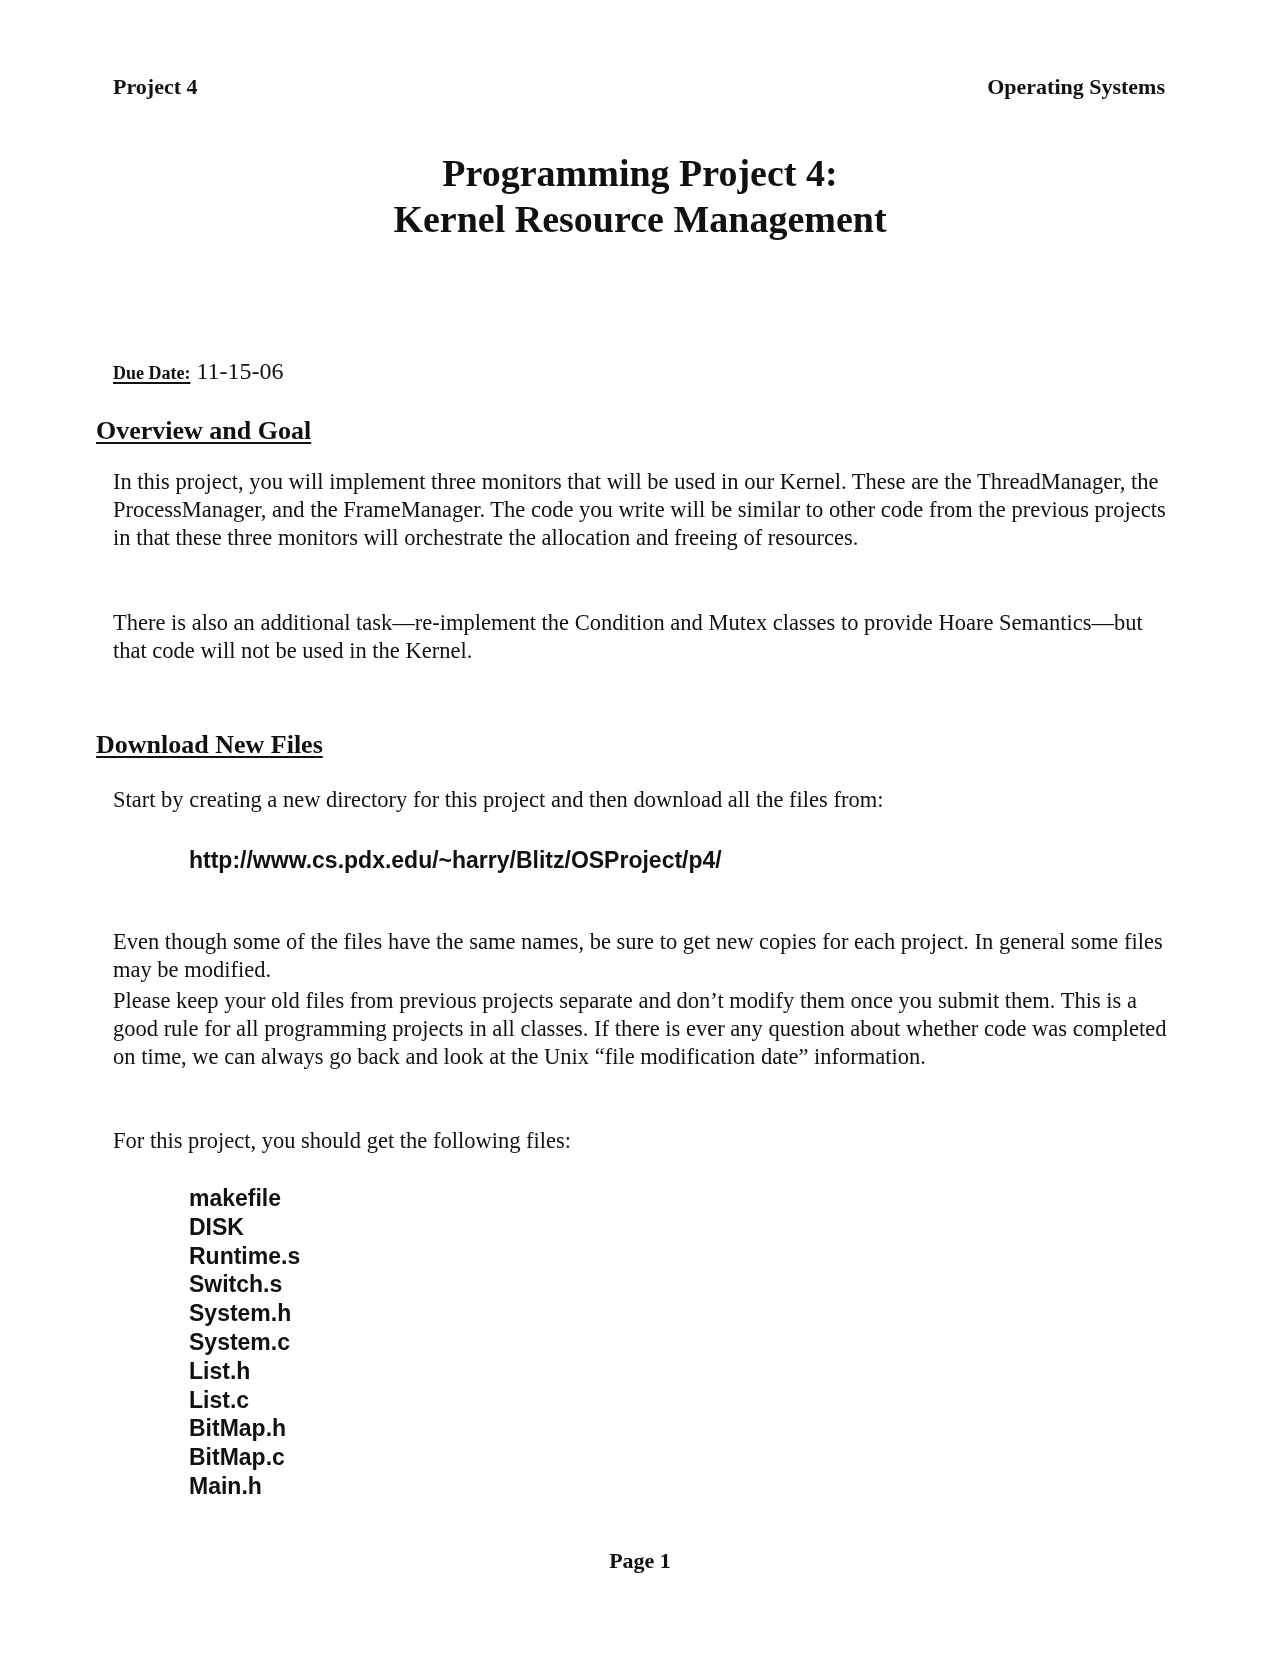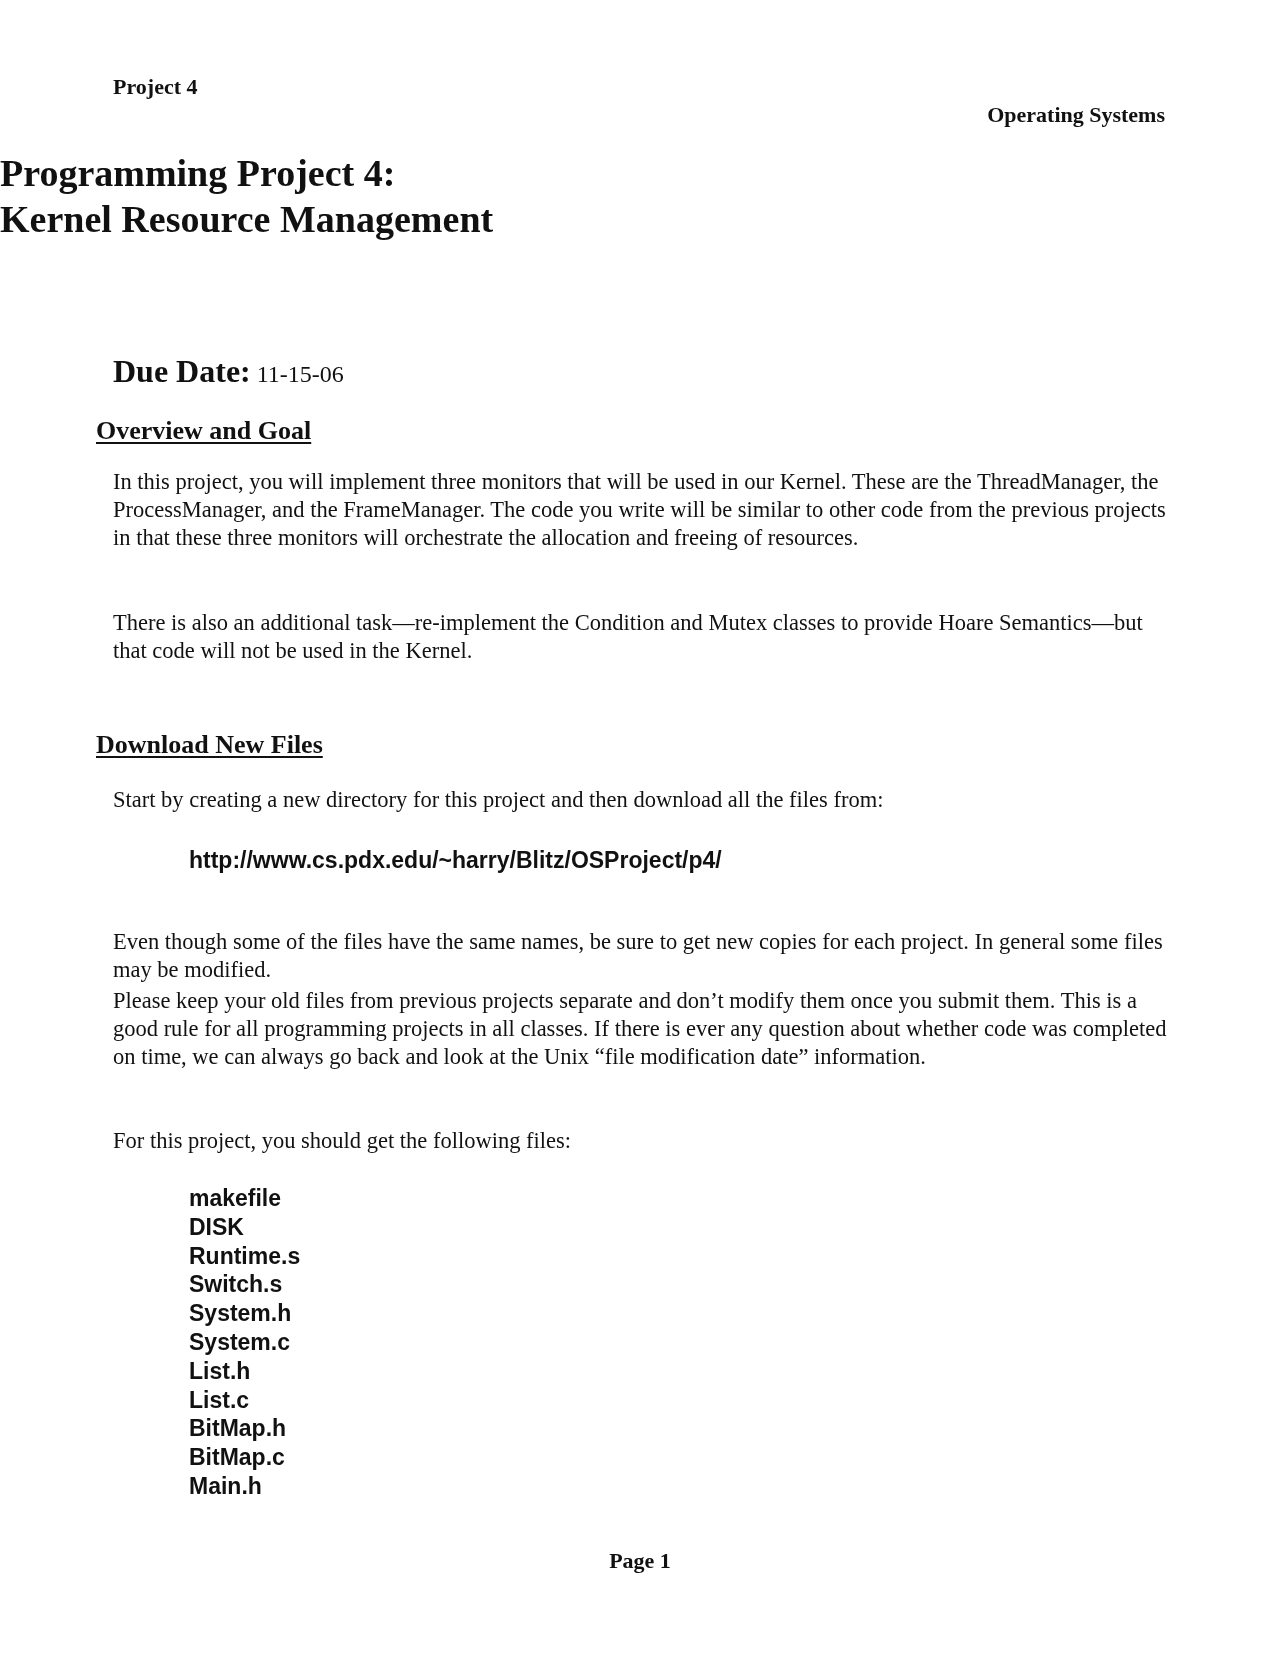--- a/index.html
+++ b/index.html
@@ -9,33 +9,33 @@
       position: relative;
       overflow: hidden;
       color: #111111;
       font-family: "Liberation Serif", "DejaVu Serif", serif;
     }
     .page { position: absolute; left: 0; top: 0; width: 1280px; height: 1332px; }
     .hdr {
       position: absolute; top: 74px; font-weight: bold; font-size: 22px; line-height: 26px;
     }
     .hdr-left { left: 113px; }
-    .hdr-right { right: 115px; margin-top: 28px; }
+    .hdr-right { right: 115px; }
     .title {
-      position: absolute; top: 150px; left: 0; width: 1280px; text-align: left;
+      position: absolute; top: 150px; left: 0; width: 1280px; text-align: center;
       font-weight: bold; font-size: 38px; line-height: 46px;
     }
     .section-head {
       position: absolute; left: 96px; font-weight: bold; font-size: 26px; line-height: 30px;
       text-decoration: underline; text-decoration-thickness: 2px; text-underline-offset: 3px;
     }
     .due {
       position: absolute; left: 113px; top: 356px; font-size: 24px; line-height: 30px;
     }
-    .due-label { font-weight: bold; font-size: 32px; text-decoration-thickness: 2px; text-underline-offset: 3px; }
+    .due-label { font-weight: bold; font-size: 18px; text-decoration: underline; text-decoration-thickness: 2px; text-underline-offset: 3px; }
     .para {
       position: absolute; left: 113px; width: 1060px;
       font-size: 22.5px; line-height: 28px;
     }
     .mono {
       font-family: Liberation Sans, sans-serif; font-weight: bold;
     }
     .url {
       position: absolute; left: 189px; top: 846px; font-size: 23px; line-height: 28px;
     }

